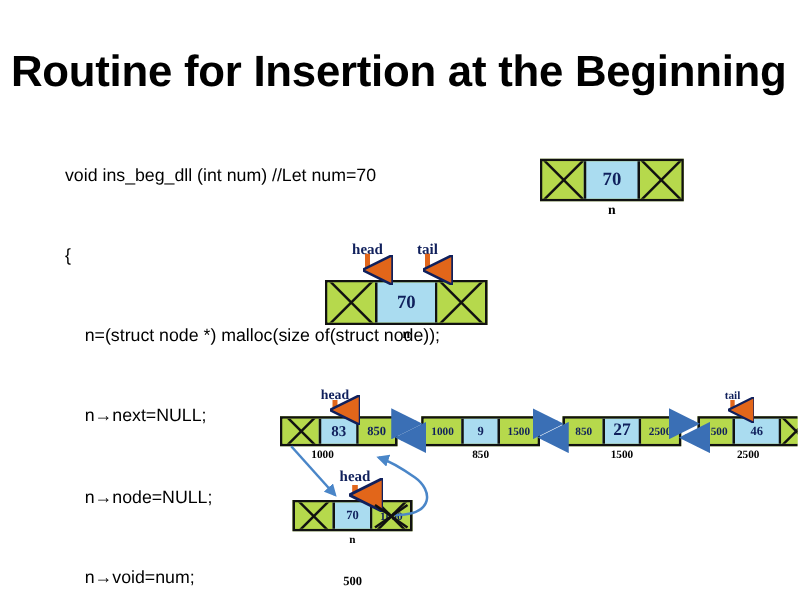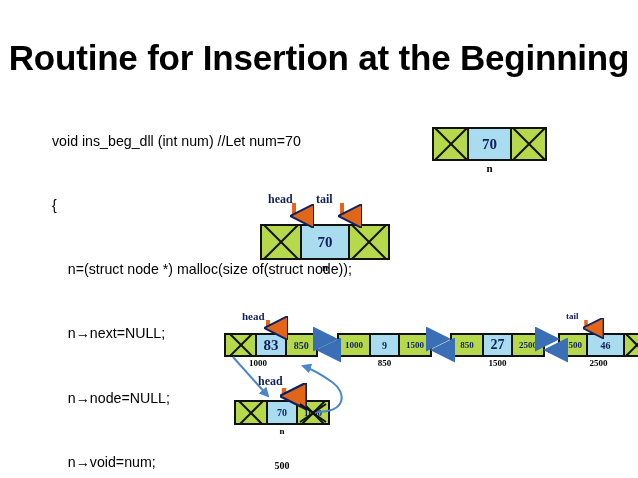--- a/index.html
+++ b/index.html
@@ -87,21 +87,21 @@
     font-weight: bold;
     color: #000000;
     text-align: center;
     white-space: nowrap;
   }
   .ptr-label {
     position: absolute;
     font-family: "Liberation Serif", serif;
     font-weight: bold;
     color: #10205c;
-    text-align: left;
+    text-align: center;
     white-space: nowrap;
   }
   .addr-label {
     position: absolute;
     font-family: "Liberation Serif", serif;
     font-weight: bold;
     color: #000000;
     text-align: center;
     white-space: nowrap;
   }
@@ -153,21 +153,21 @@
   <div class="cell ptr null" style="width:38px;"></div>
   <div class="cell data" style="width:50px; font-size:15px;">70</div>
   <div class="cell ptr null" style="width:38px;"></div>
 </div>
 <div class="node-label" style="left:260px; top:261px; width:130px; font-size:11px;">n</div>
 
 <div class="ptr-label" style="left:242px; top:310px; width:52px; font-size:11px;">head</div>
 
 <div class="node" style="left:224px; top:333px; width:94px; height:24px;">
   <div class="cell ptr null" style="width:30px;"></div>
-  <div class="cell data" style="width:32px; font-size:15px;">83</div>
+  <div class="cell data" style="width:32px; font-size:12px;">83</div>
   <div class="cell ptr" style="width:30px; font-size:10px;">850</div>
 </div>
 <div class="addr-label" style="left:224px; top:358px; width:68px; font-size:9px;">1000</div>
 
 <div class="node" style="left:337px; top:333px; width:95px; height:24px;">
   <div class="cell ptr" style="width:30px; font-size:9px;">1000</div>
   <div class="cell data" style="width:31px; font-size:10px;">9</div>
   <div class="cell ptr" style="width:30px; font-size:9px;">1500</div>
 </div>
 <div class="addr-label" style="left:337px; top:358px; width:95px; font-size:9px;">850</div>

